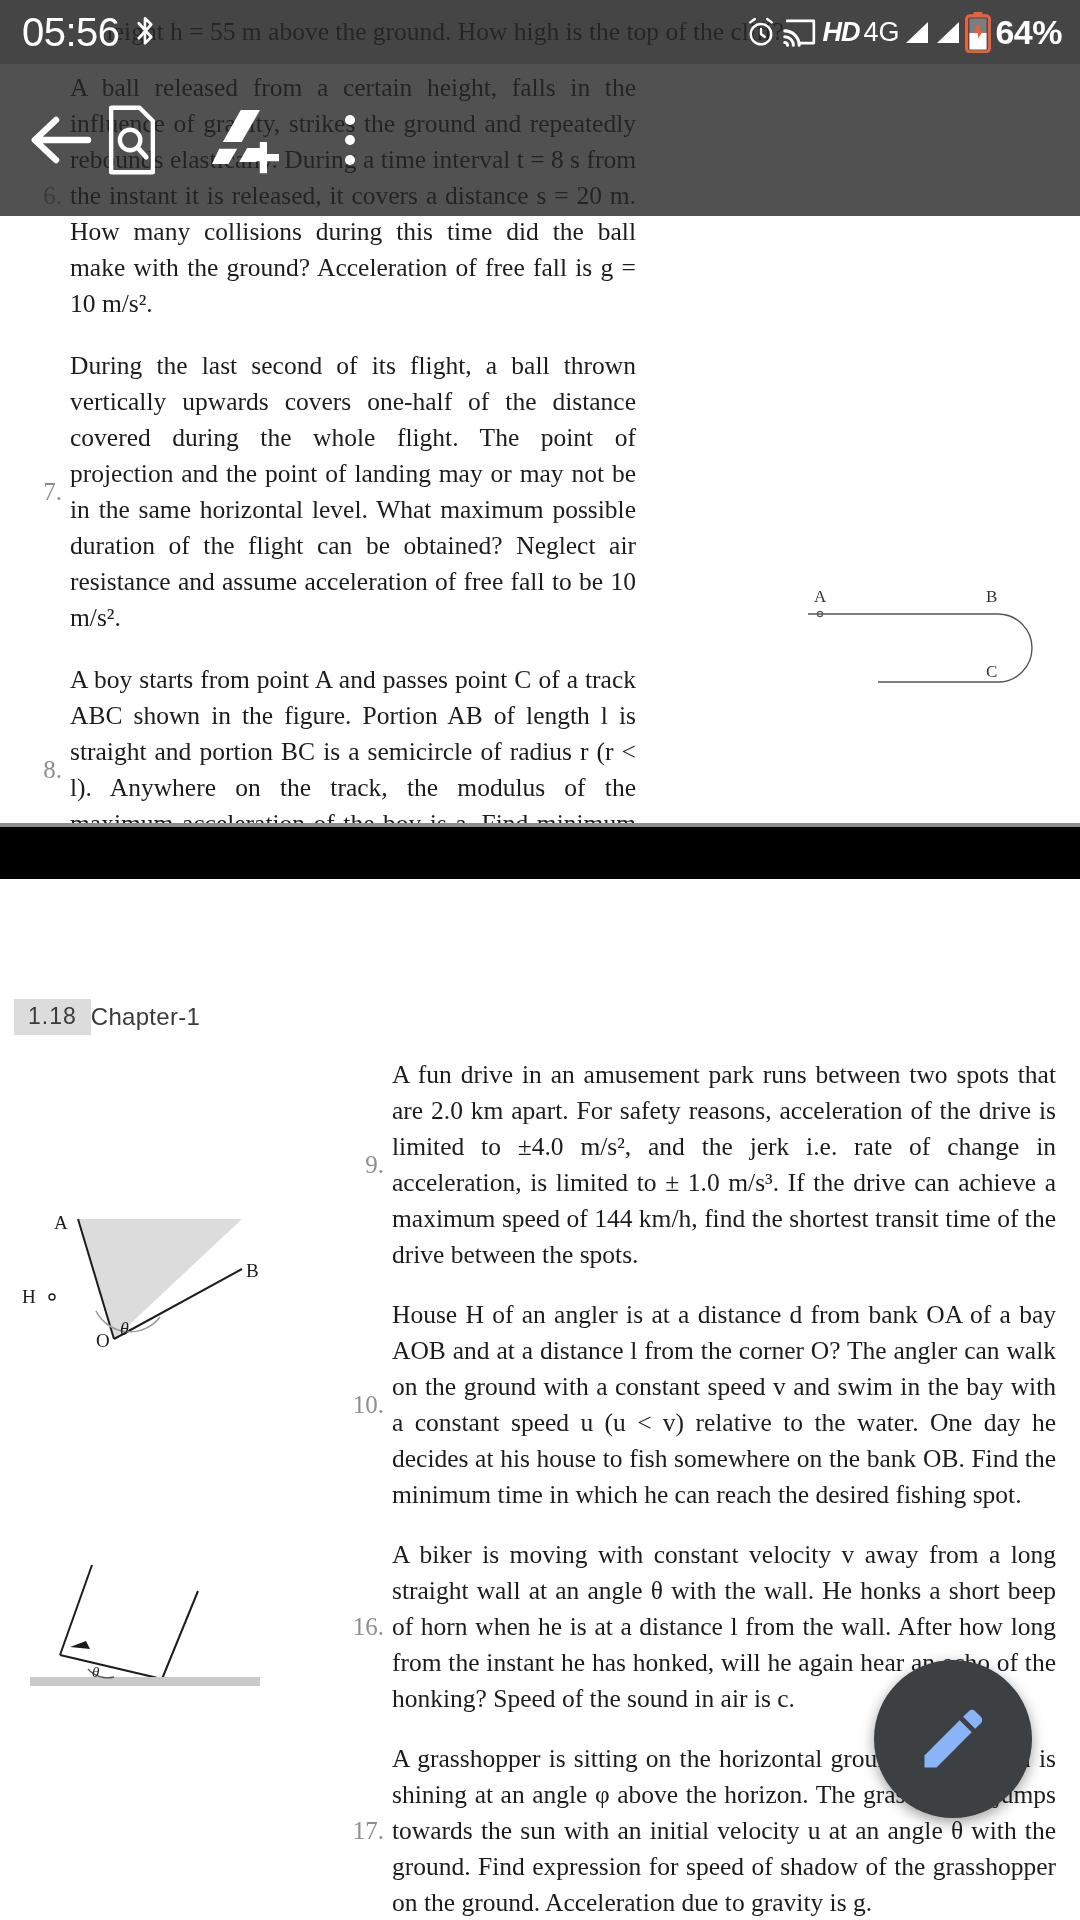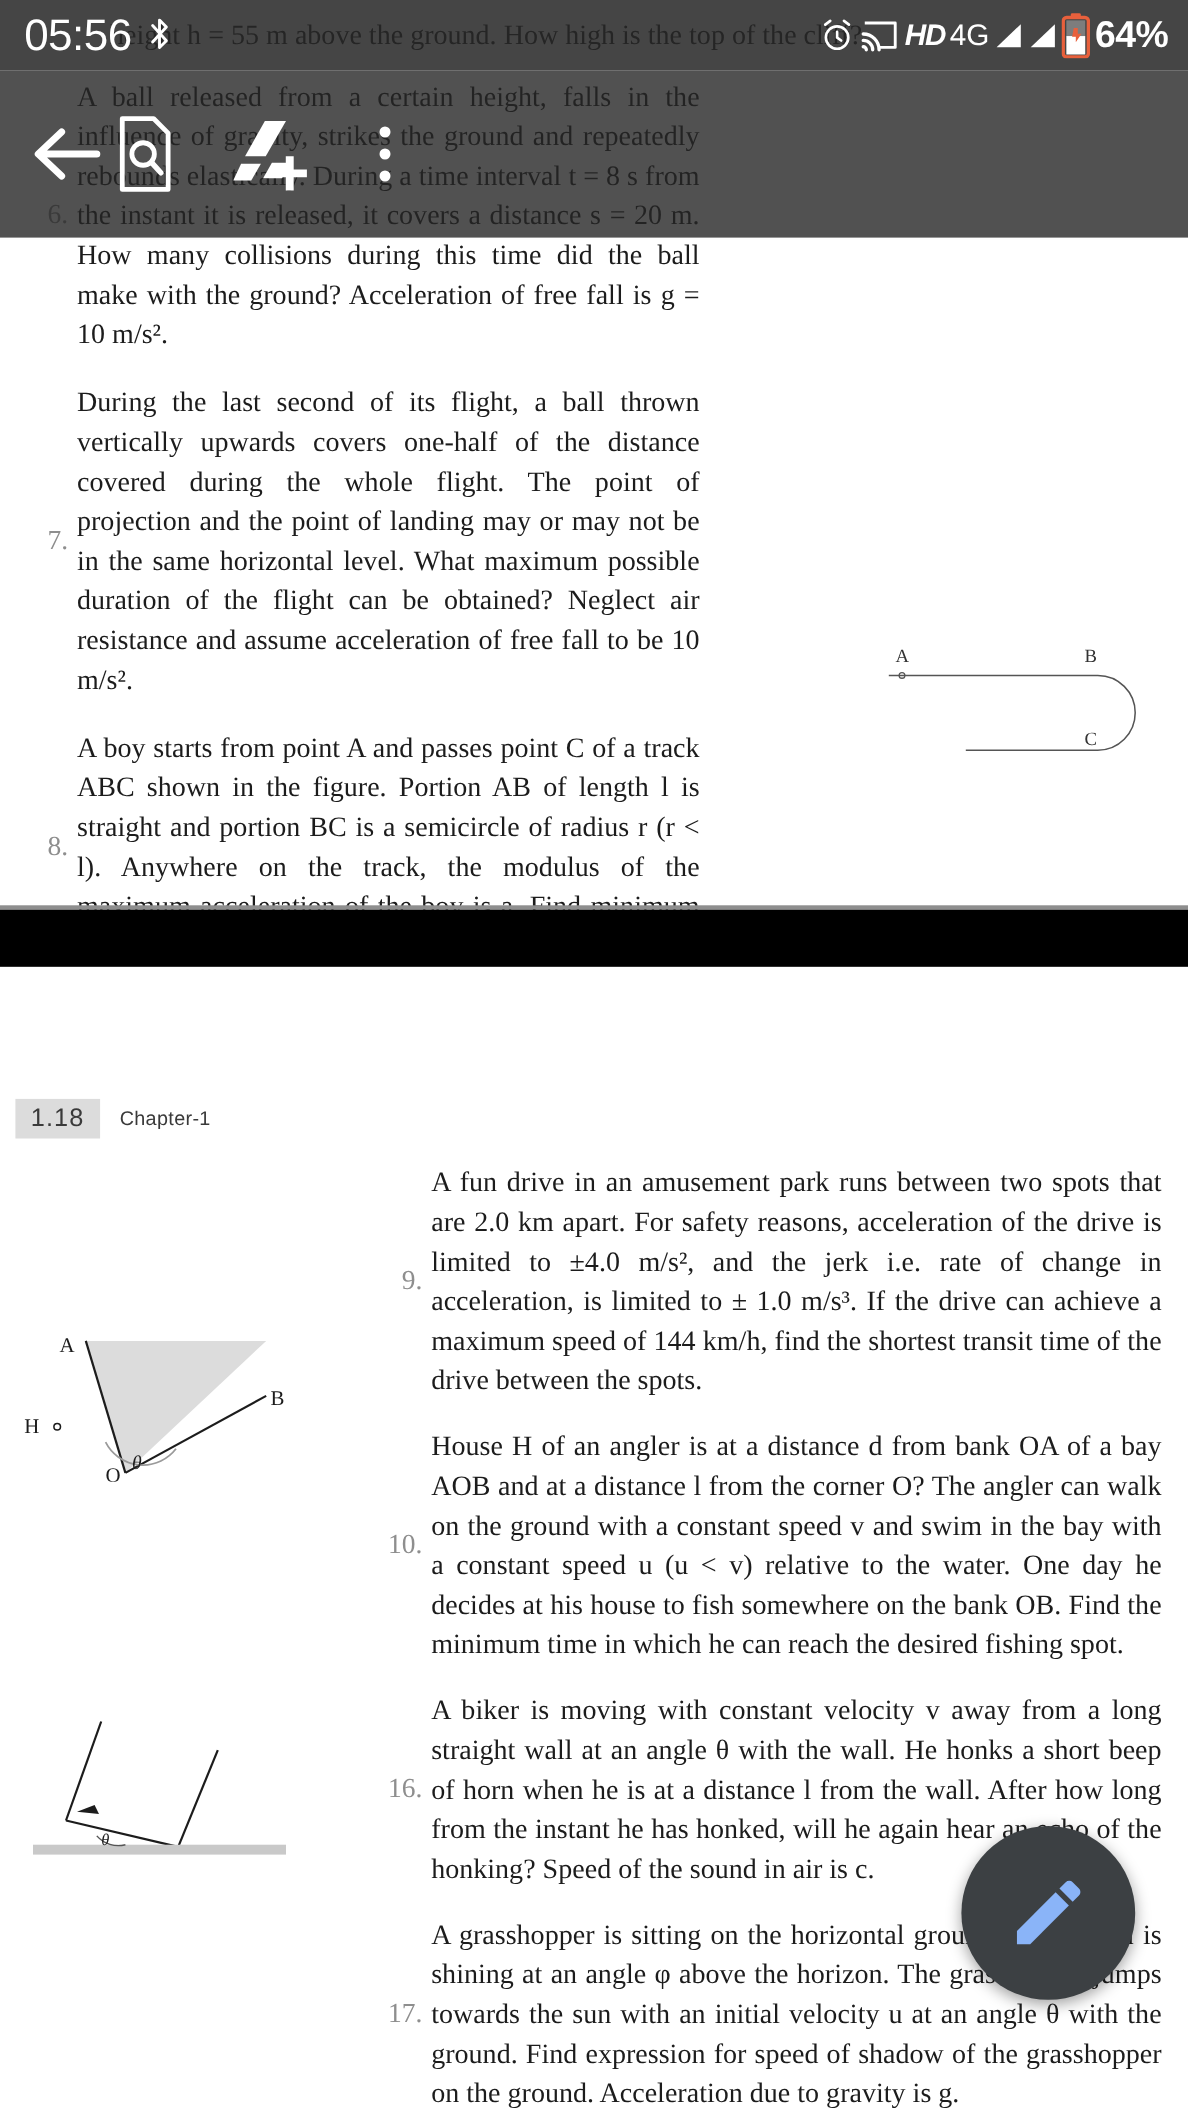--- a/index.html
+++ b/index.html
@@ -52,21 +52,21 @@
   #page-two { position:absolute; left:0; top:879px; width:1080px; height:791px; background:#fff; }
   .pg-head { display:flex; align-items:center; padding:120px 0 0 14px; }
   .pg-num {
     background:#dcdcdc; color:#3a3a3a;
     font-family:"Liberation Sans", sans-serif;
     font-size:23px; letter-spacing:1px;
     padding:4px 14px 5px 14px;
   }
   .pg-chapter {
     font-family:"Liberation Sans", sans-serif;
-    font-size:18px; color:#3a3a3a; margin-left:18px; letter-spacing:.3px;
+    font-size:24px; color:#3a3a3a; letter-spacing:.3px;
   }
   #page-two-cols { display:flex; padding:22px 24px 0 0; }
   #p2-left { width:340px; flex:0 0 340px; position:relative; }
   #p2-right { flex:1 1 auto; }
   .p2-q { margin-bottom:24px; }
 
   
   .fig-bay { position:absolute; left:10px; top:150px; width:260px; height:140px; }
   
   .fig-box { position:absolute; left:30px; top:490px; width:230px; height:150px; }

